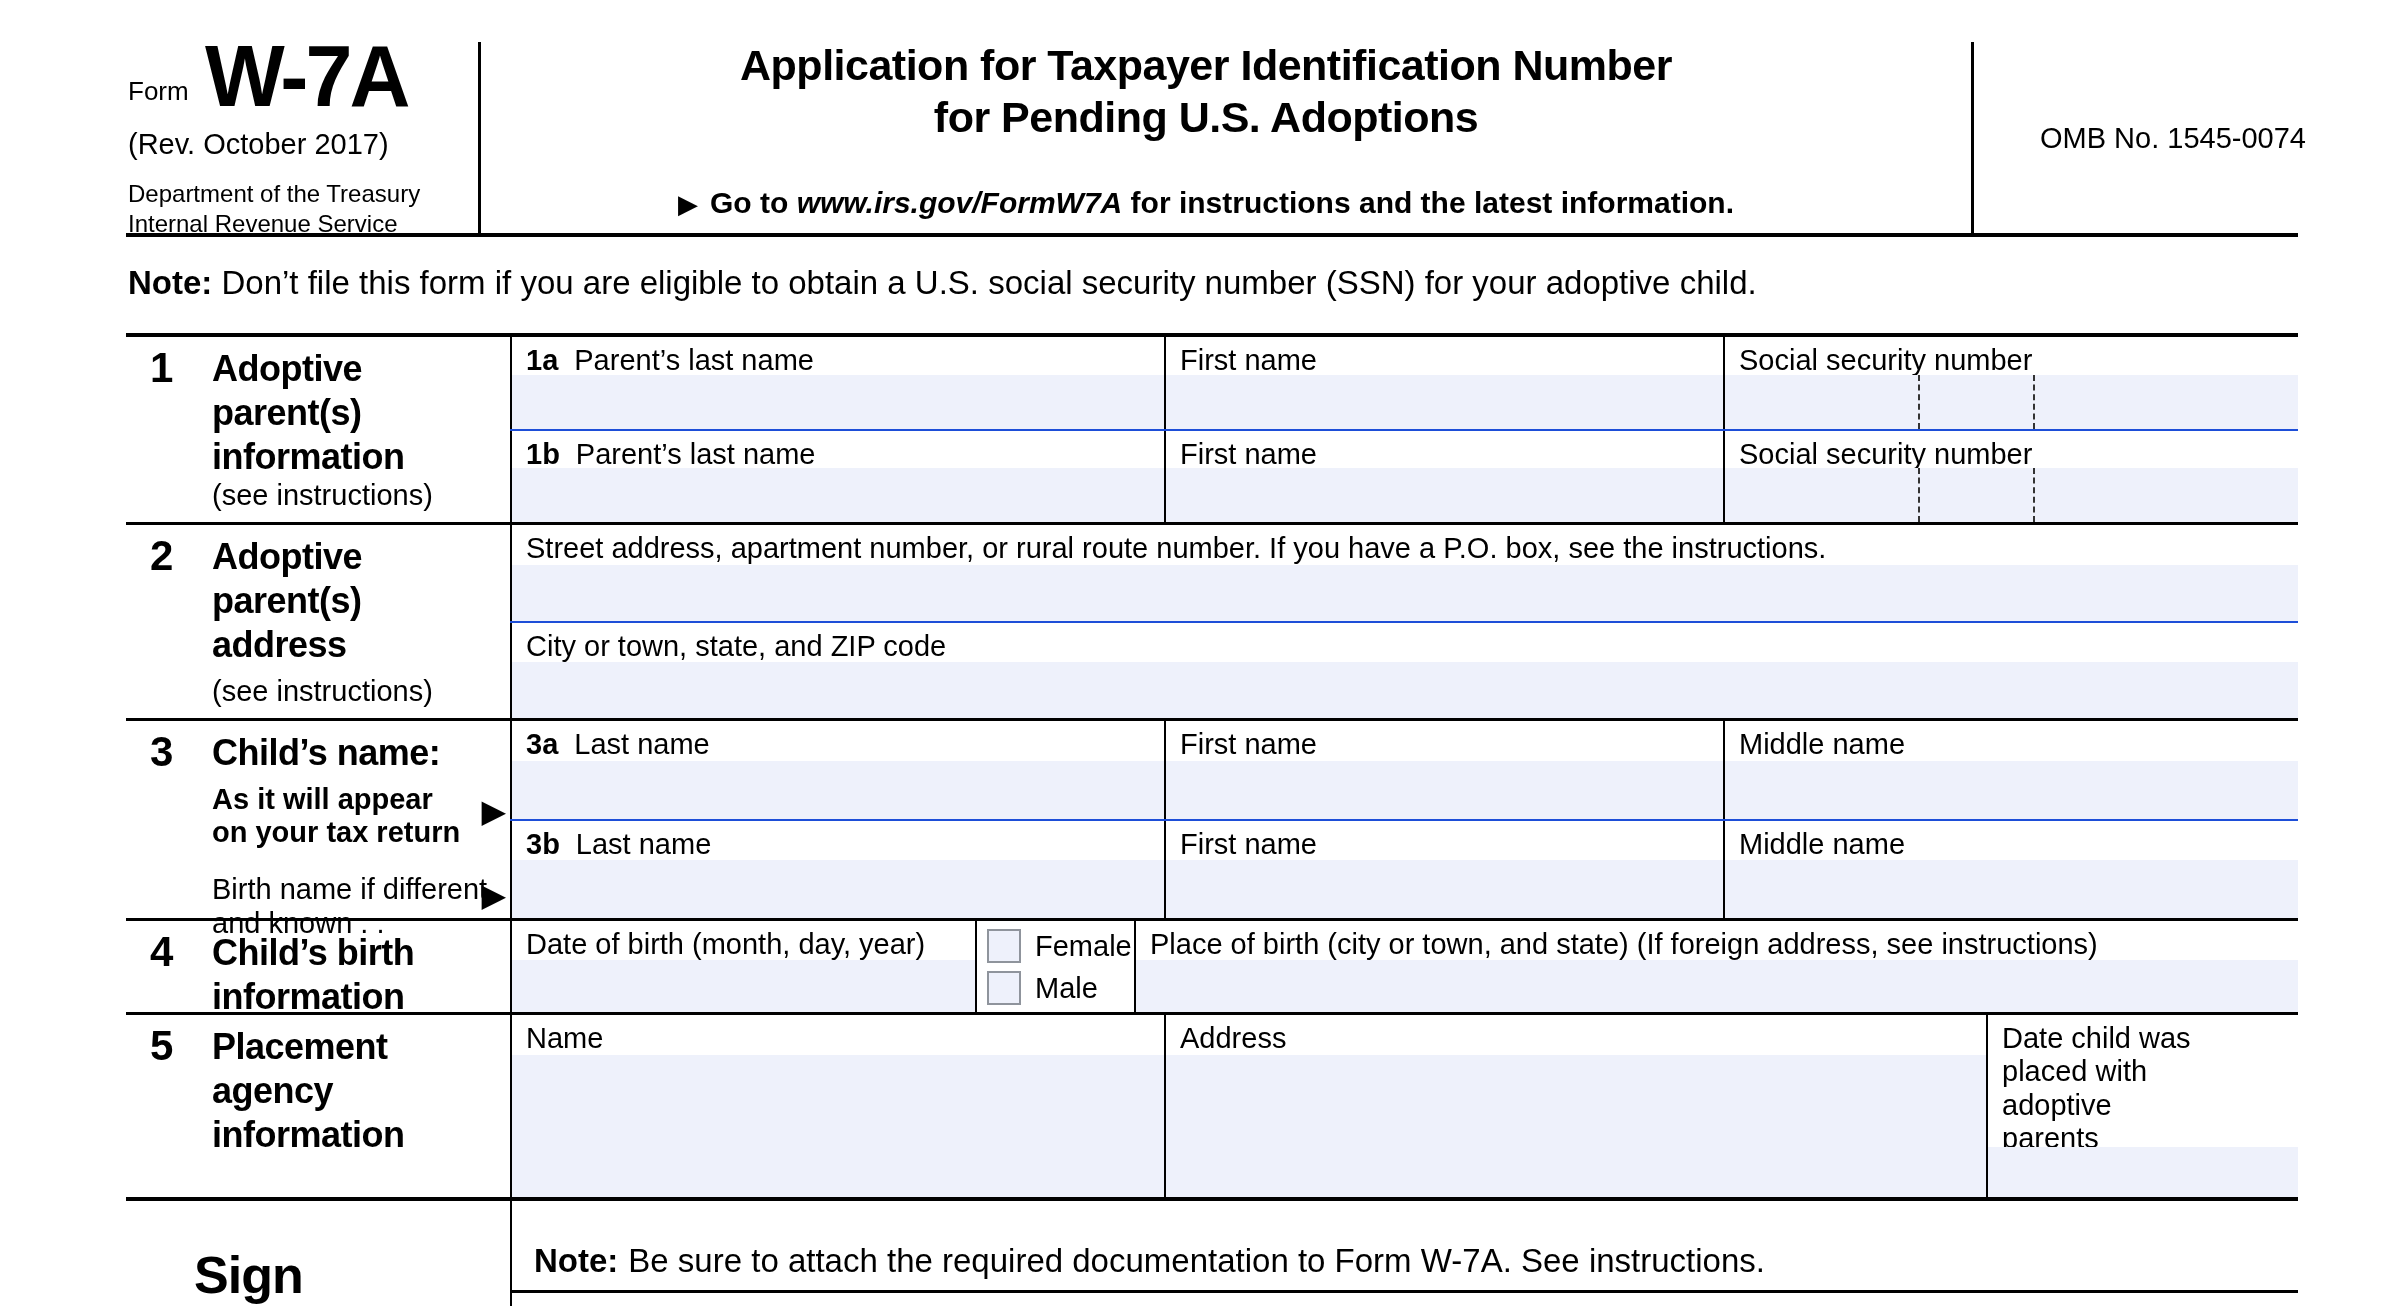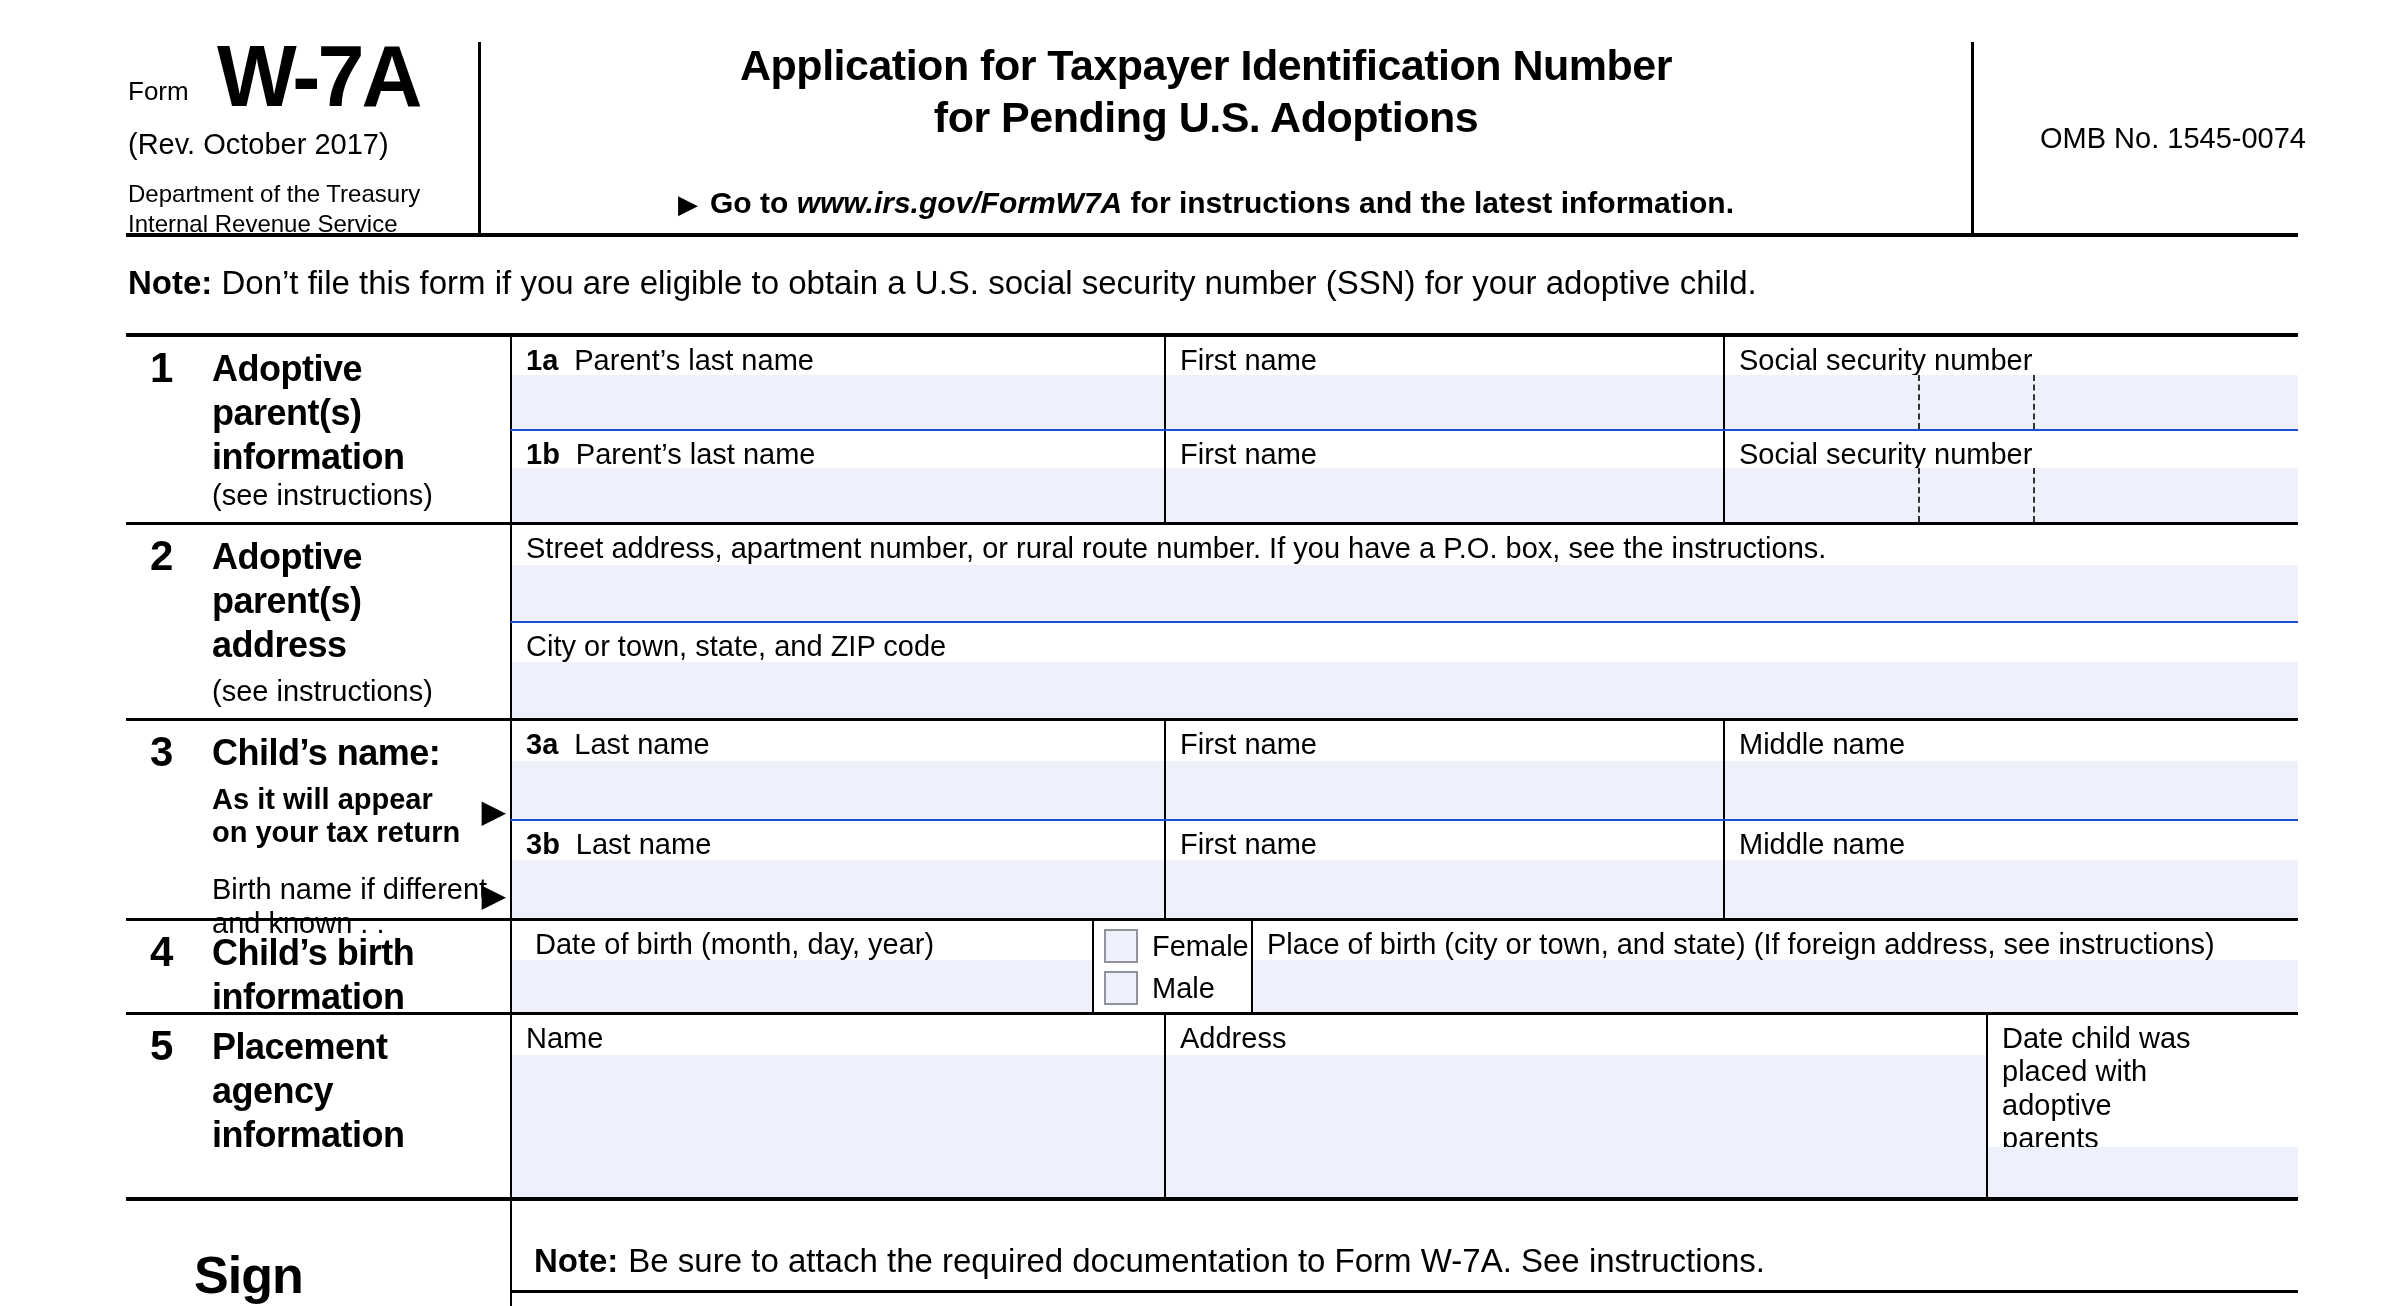--- a/index.html
+++ b/index.html
@@ -4,21 +4,21 @@
 <style>
   * { margin:0; padding:0; box-sizing:border-box; }
   html,body { background:#ffffff; }
   .page {
     position:relative; width:2400px; height:1306px; background:#fff;
     font-family:"Liberation Sans","DejaVu Sans",sans-serif; color:#000; overflow:hidden;
   }
 
   
   .hdr-left { position:absolute; left:128px; top:40px; width:345px; }
-  .form-line { display:flex; align-items:flex-end; gap:28px; }
+  .form-line { display:flex; align-items:flex-end; gap:16px; }
   .form-word { font-size:26px; line-height:1; padding-bottom:8px; }
   .form-number { font-size:88px; font-weight:bold; line-height:0.82; letter-spacing:-3px; transform:scaleX(.96); transform-origin:left bottom; }
   .revision { font-size:29px; margin-top:16px; }
   .dept { font-size:24px; margin-top:18px; line-height:1.25; }
 
   .hdr-rule-left  { position:absolute; left:478px;  top:42px; width:3px; height:193px; background:#000; }
   .hdr-rule-right { position:absolute; left:1971px; top:42px; width:3px; height:193px; background:#000; }
   .hdr-rule-bottom{ position:absolute; left:126px; top:233px; width:2172px; height:4px; background:#000; }
 
   .hdr-center { position:absolute; left:481px; top:40px; width:1450px; text-align:center; }
@@ -49,21 +49,21 @@
   .lbl3-wrap { width:300px; }
   .arrowmark { position:absolute; font-size:32px; line-height:1; }
   .arrow-1 { right:4px; top:74px; }
   .arrow-2 { right:4px; top:158px; }
 
   .fields { flex:1; display:flex; flex-direction:column; }
   .subrow { flex:1; display:flex; }
   .subrow + .subrow { border-top:2px solid #1d4ed8; }
   .cell { position:relative; border-left:2px solid #000; }
   .c1 { width:654px; flex:none; } .c2 { width:559px; flex:none; } .cfx { flex:1; }
-  .c-date { width:582px; flex:none;padding-left:9px; } .c-sex { width:159px; flex:none; }
+  .c-date { width:465px; flex:none; } .c-sex { width:159px; flex:none; }
   .c-addr { width:822px; flex:none; }
   .cell-label { padding:7px 0 0 14px; font-size:29px; display:flex; gap:16px; line-height:1.15; }
   .cell-id { font-weight:bold; }
   .narrow-label { width:200px; }
 
   .shade { position:absolute; left:0; right:0; bottom:0; background:#eef1fb; }
   .sh-r1 { height:54px; } .sh-r2 { height:56px; } .sh-r3 { height:58px; }
   .sh-r4 { height:52px; } .sh-r5-big { height:142px; } .sh-r5-sm { height:50px; }
   .ssn-dash { position:absolute; bottom:0; height:54px; width:0; border-left:2px dashed #333; }
   .dash-a { left:193px; } .dash-b { left:308px; }

